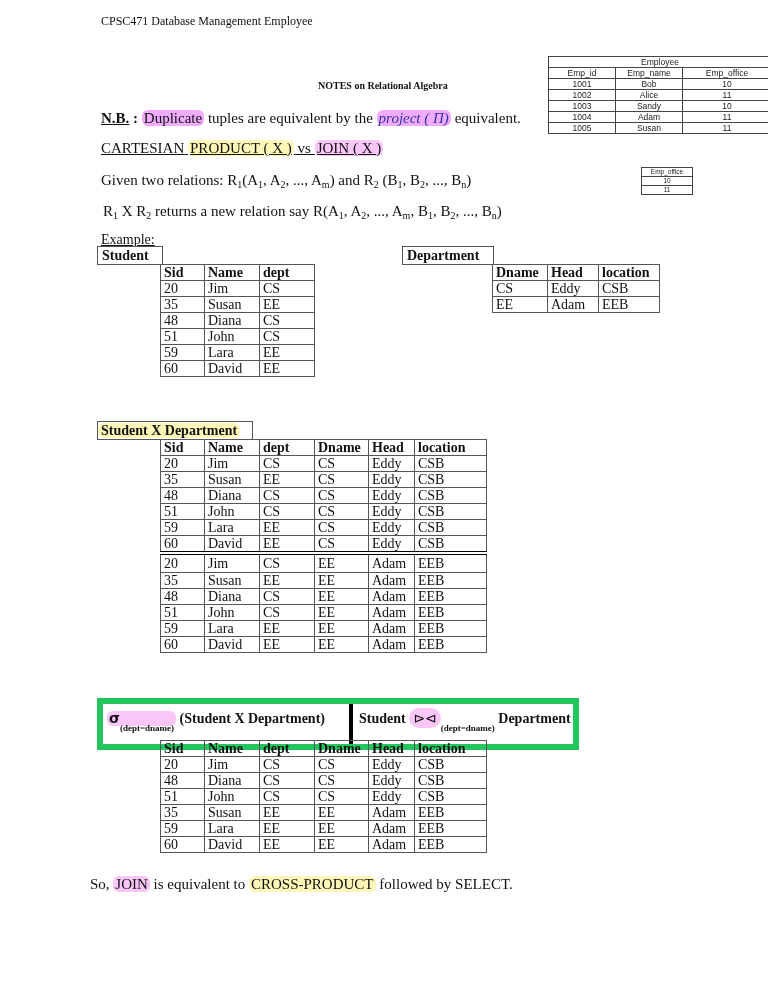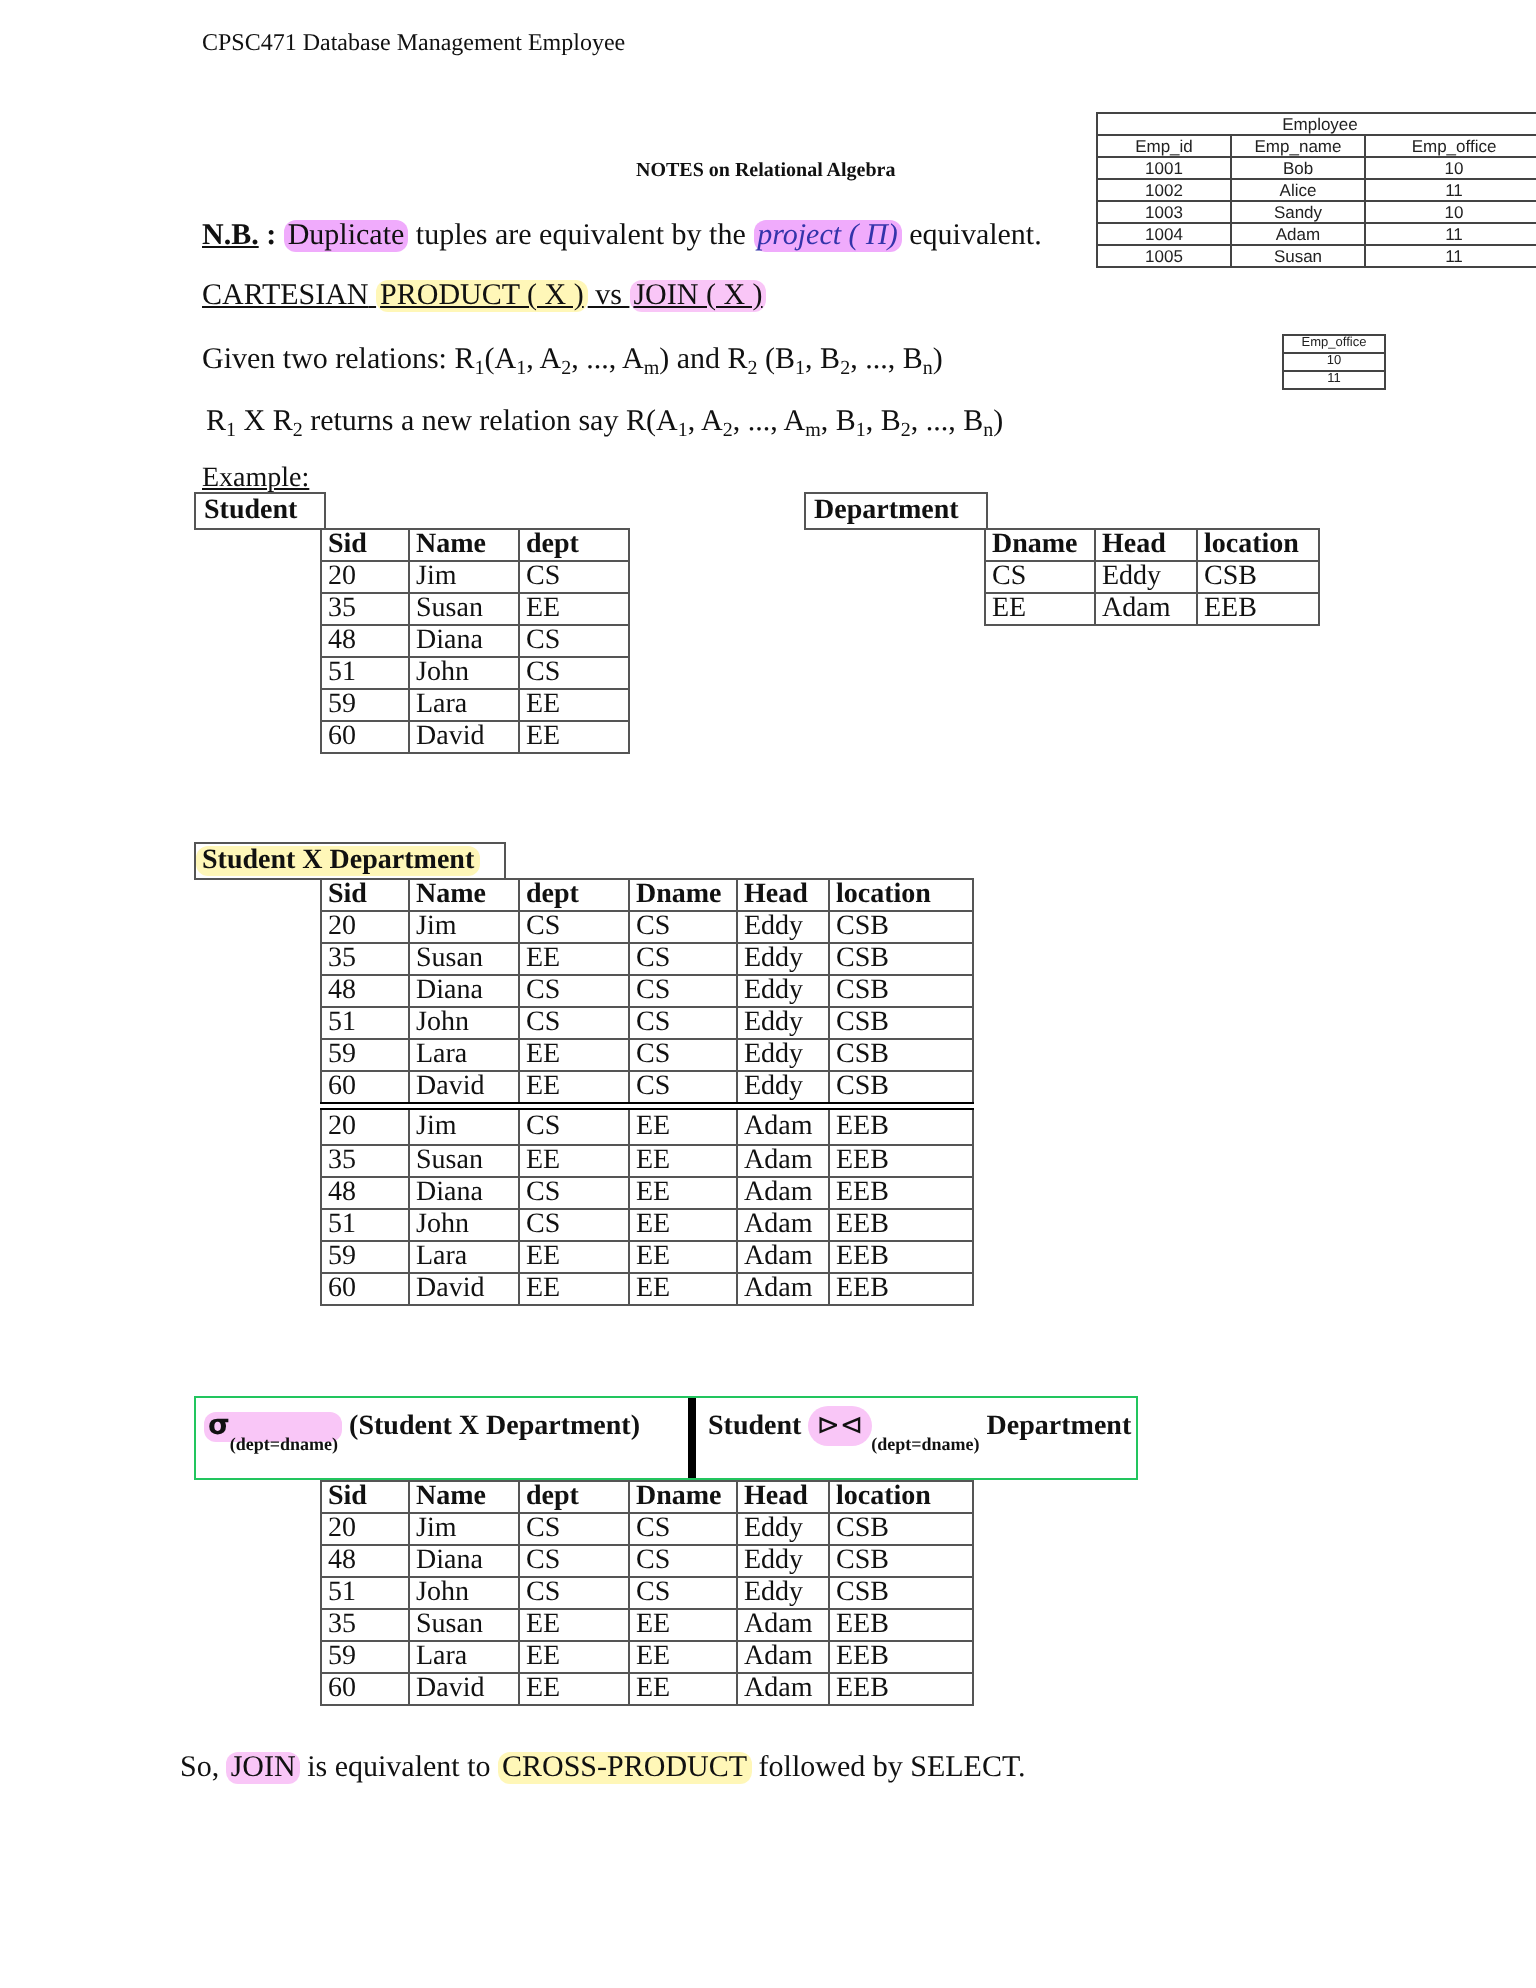--- a/index.html
+++ b/index.html
@@ -36,21 +36,21 @@
   table.rel th { font-weight: bold; }
 
   
   table.emp {
     border-collapse: collapse; font-family: "Liberation Sans", sans-serif;
     font-size: 8.5px; line-height: 10px; color: #222;
   }
   table.emp td { border: 1px solid #444; text-align: center; padding: 0; }
 
   .sel-box {
-    left: 97px; top: 698px; width: 470px; height: 40px; border: 1px solid #22c55e;
+    left: 97px; top: 698px; width: 470px; height: 40px; border: 6px solid #22c55e;
     font-size: 14px; font-weight: bold; background: #fff; overflow: hidden;
   }
   .sigma { font-family: "DejaVu Sans", sans-serif; font-size: 14px; }
   .subscr { font-size: 9px; }
   .divider {
     position: absolute; left: 246px; top: 0; width: 4px; height: 40px; background: #000;
   }
   .conclusion { left: 90px; top: 876px; font-size: 15px; }
 </style>
 </head>

